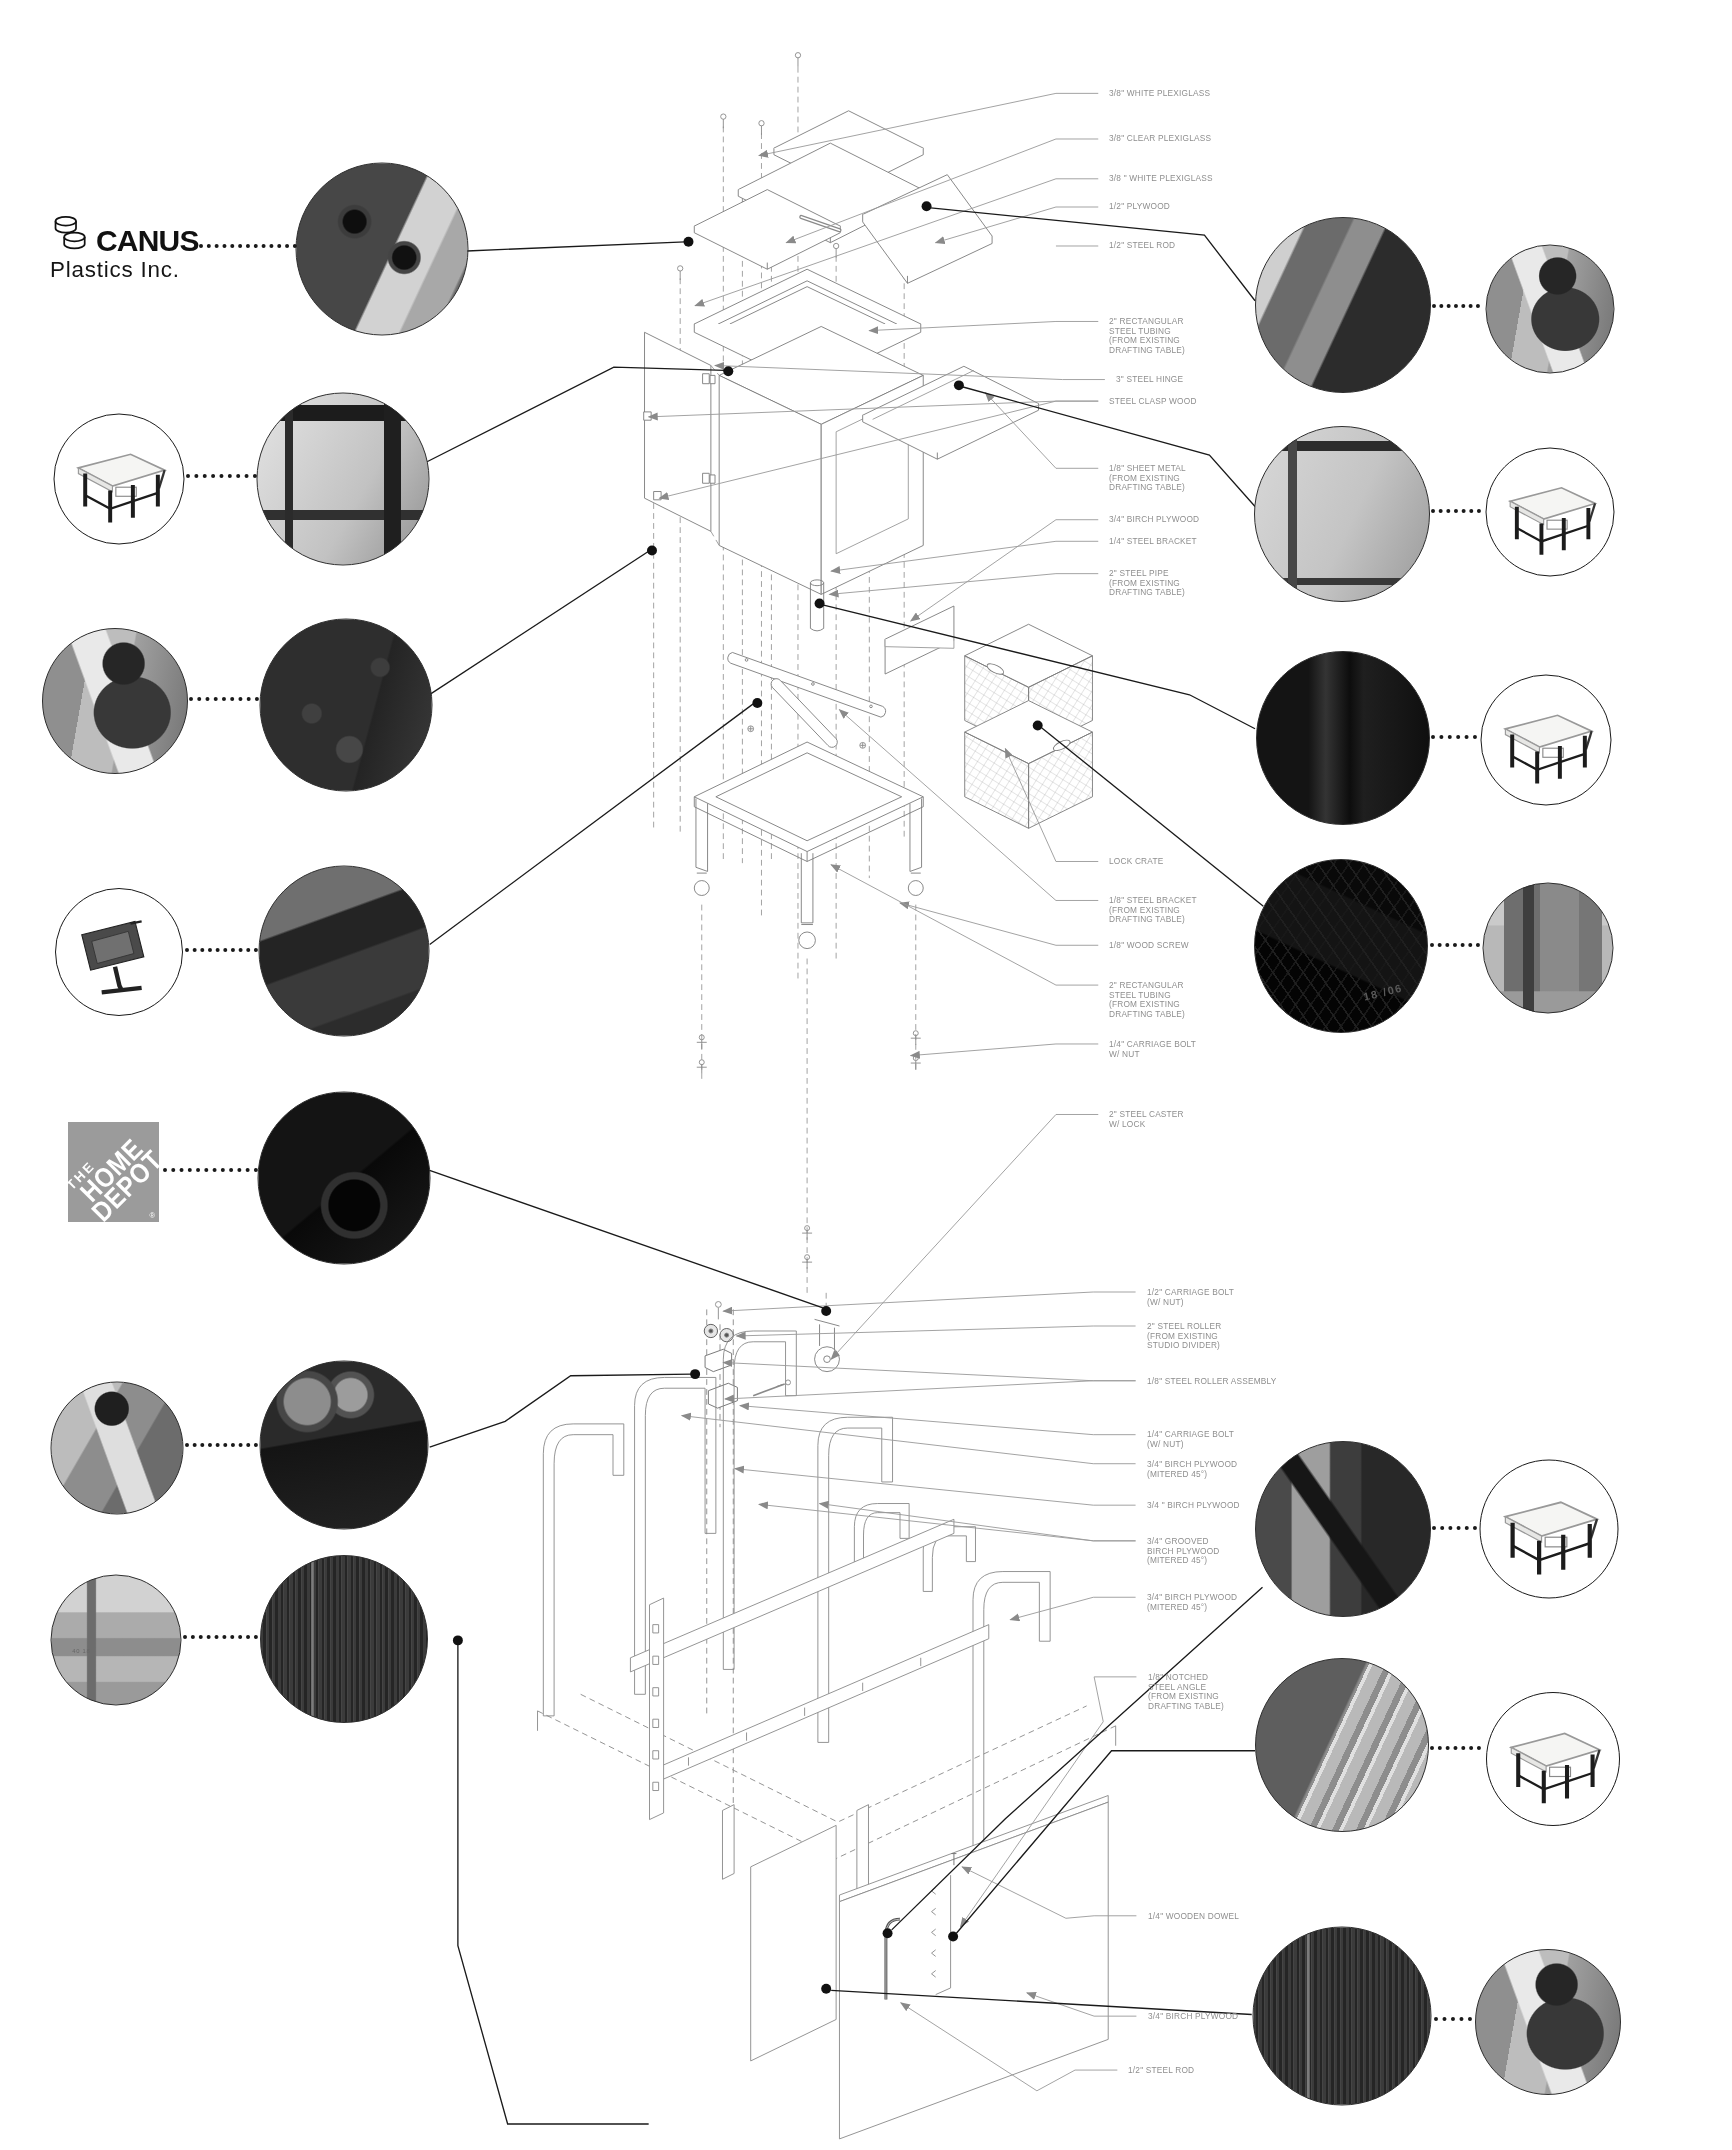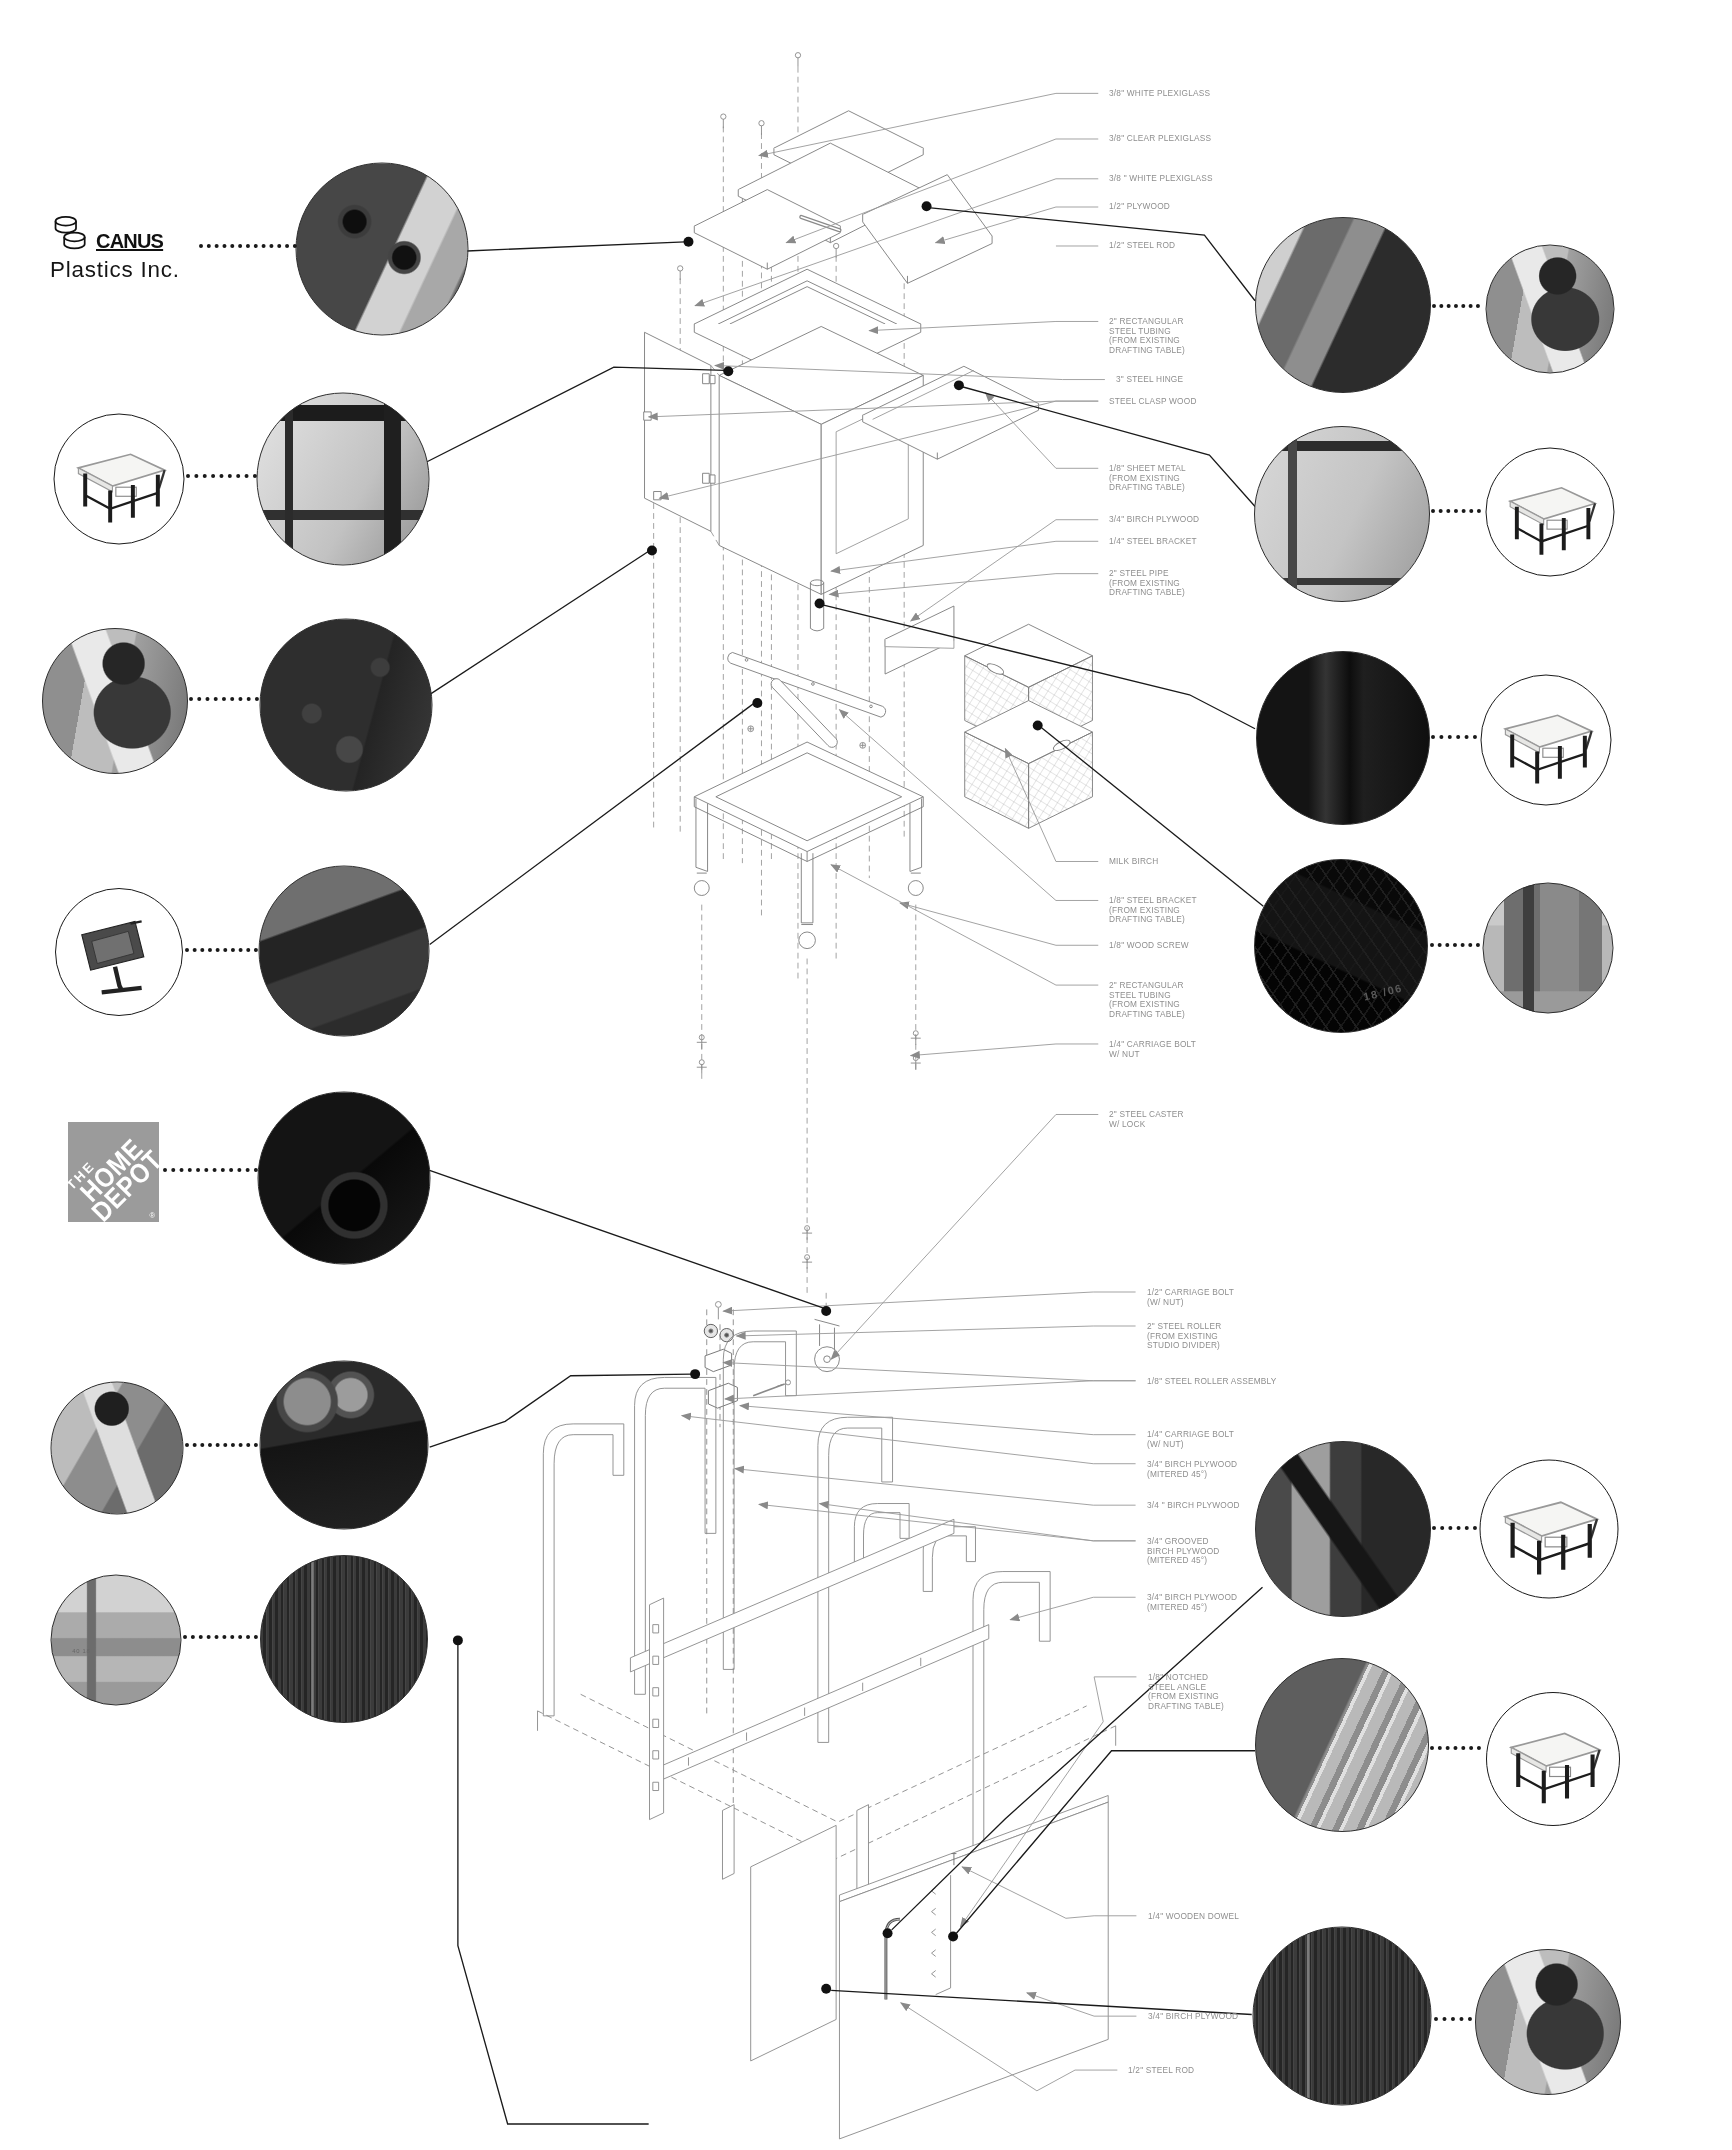--- a/index.html
+++ b/index.html
@@ -73,21 +73,21 @@
   .k-notched{background:
     linear-gradient(295deg,transparent 0 55%,#5e5e5e 56%),
     repeating-linear-gradient(115deg,#b9b9b9 0 11.6px,#8d8d8d 11.6px 18px,#e0e0e0 18px 21.6px);}
   .k-carving{background:
     radial-gradient(circle at 46% 20%, #1f1f1f 0 13%, transparent 14%),
     linear-gradient(70deg,transparent 0 42%,#dedede 43% 60%,transparent 61%),
     linear-gradient(120deg,#bcbcbc 0 34%,#8d8d8d 35% 60%,#6c6c6c 61%);}
   
   .canus{position:absolute;left:50px;top:214px;color:#111;}
   .canus-row{display:flex;align-items:flex-end;gap:5px;}
-  .canus-title{font-size:20px;font-weight:800;letter-spacing:-0.8px;line-height:28px;text-decoration:underline;}
+  .canus-title{font-size:30px;font-weight:800;letter-spacing:-0.8px;line-height:28px;}
   .canus-sub{font-size:22.4px;font-weight:400;letter-spacing:0.8px;margin-top:1.7px;color:#151515;}
   .hd-box{position:absolute;left:68px;top:1122px;width:91px;height:100px;background:#9b9b9b;
           overflow:hidden;}
   .hd-rot{position:absolute;left:-23px;top:23px;width:141px;text-align:center;
           transform:rotate(-45deg);color:#fff;font-weight:800;line-height:0.95;}
   .hd-the{font-size:13.3px;letter-spacing:2.5px;text-align:left;padding-left:28px;}
   .hd-home,.hd-depot{font-size:24px;letter-spacing:0.8px;transform:scaleY(1.15);}
   .hd-reg{position:absolute;right:4.1px;bottom:2.5px;color:#fff;font-size:7.5px;}
 </style>
 </head>
@@ -444,21 +444,21 @@
     <div class="lbl" style="left: 1116px; top: 375px;">3" STEEL HINGE</div>
     <div class="lbl" style="left: 1109px; top: 397px;">STEEL CLASP WOOD</div>
     <div class="lbl" style="left: 1109px; top: 464px;">1/8" SHEET METAL
 (FROM EXISTING
 DRAFTING TABLE)</div>
     <div class="lbl" style="left: 1109px; top: 515px;">3/4" BIRCH PLYWOOD</div>
     <div class="lbl" style="left: 1109px; top: 537px;">1/4" STEEL BRACKET</div>
     <div class="lbl" style="left: 1109px; top: 569px;">2" STEEL PIPE
 (FROM EXISTING
 DRAFTING TABLE)</div>
-    <div class="lbl" style="left: 1109px; top: 857px;">MILK BIRCH</div>
+    <div class="lbl" style="left: 1109px; top: 857px;">LOCK CRATE</div>
     <div class="lbl" style="left: 1109px; top: 896px;">1/8" STEEL BRACKET
 (FROM EXISTING
 DRAFTING TABLE)</div>
     <div class="lbl" style="left: 1109px; top: 941px;">1/8" WOOD SCREW</div>
     <div class="lbl" style="left: 1109px; top: 981px;">2" RECTANGULAR
 STEEL TUBING
 (FROM EXISTING
 DRAFTING TABLE)</div>
     <div class="lbl" style="left: 1109px; top: 1040px;">1/4" CARRIAGE BOLT
 W/ NUT</div>

